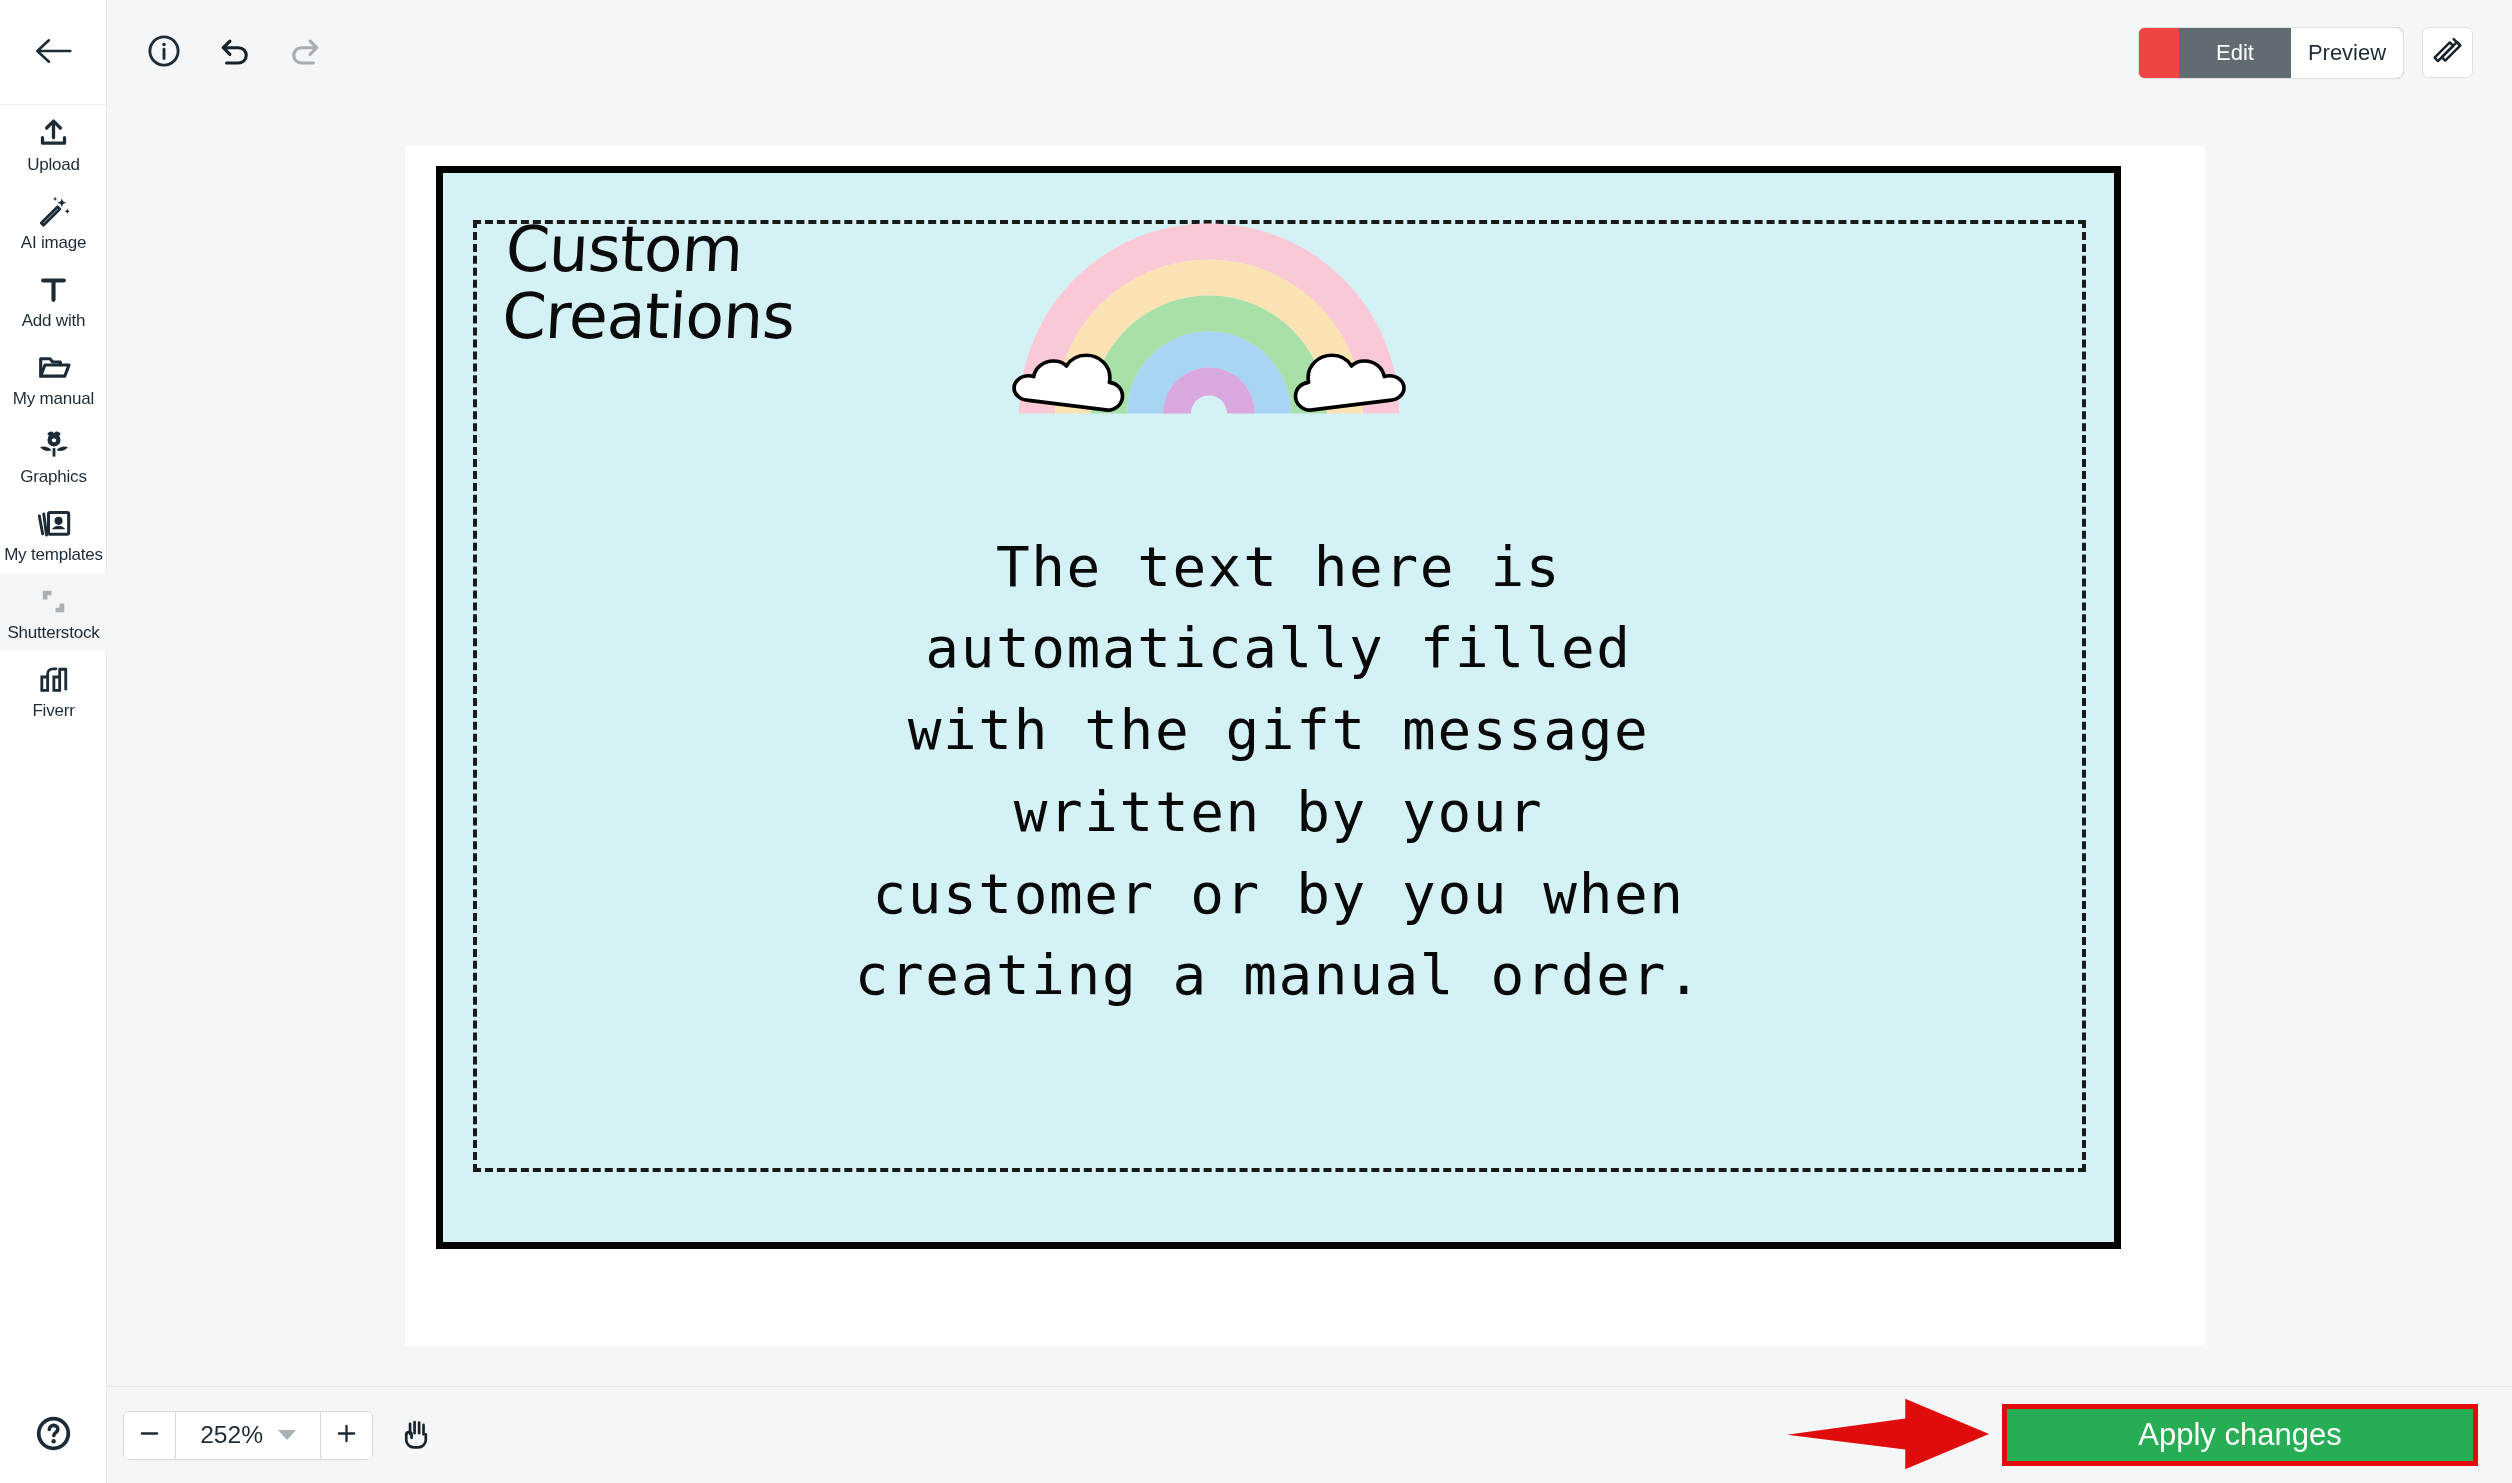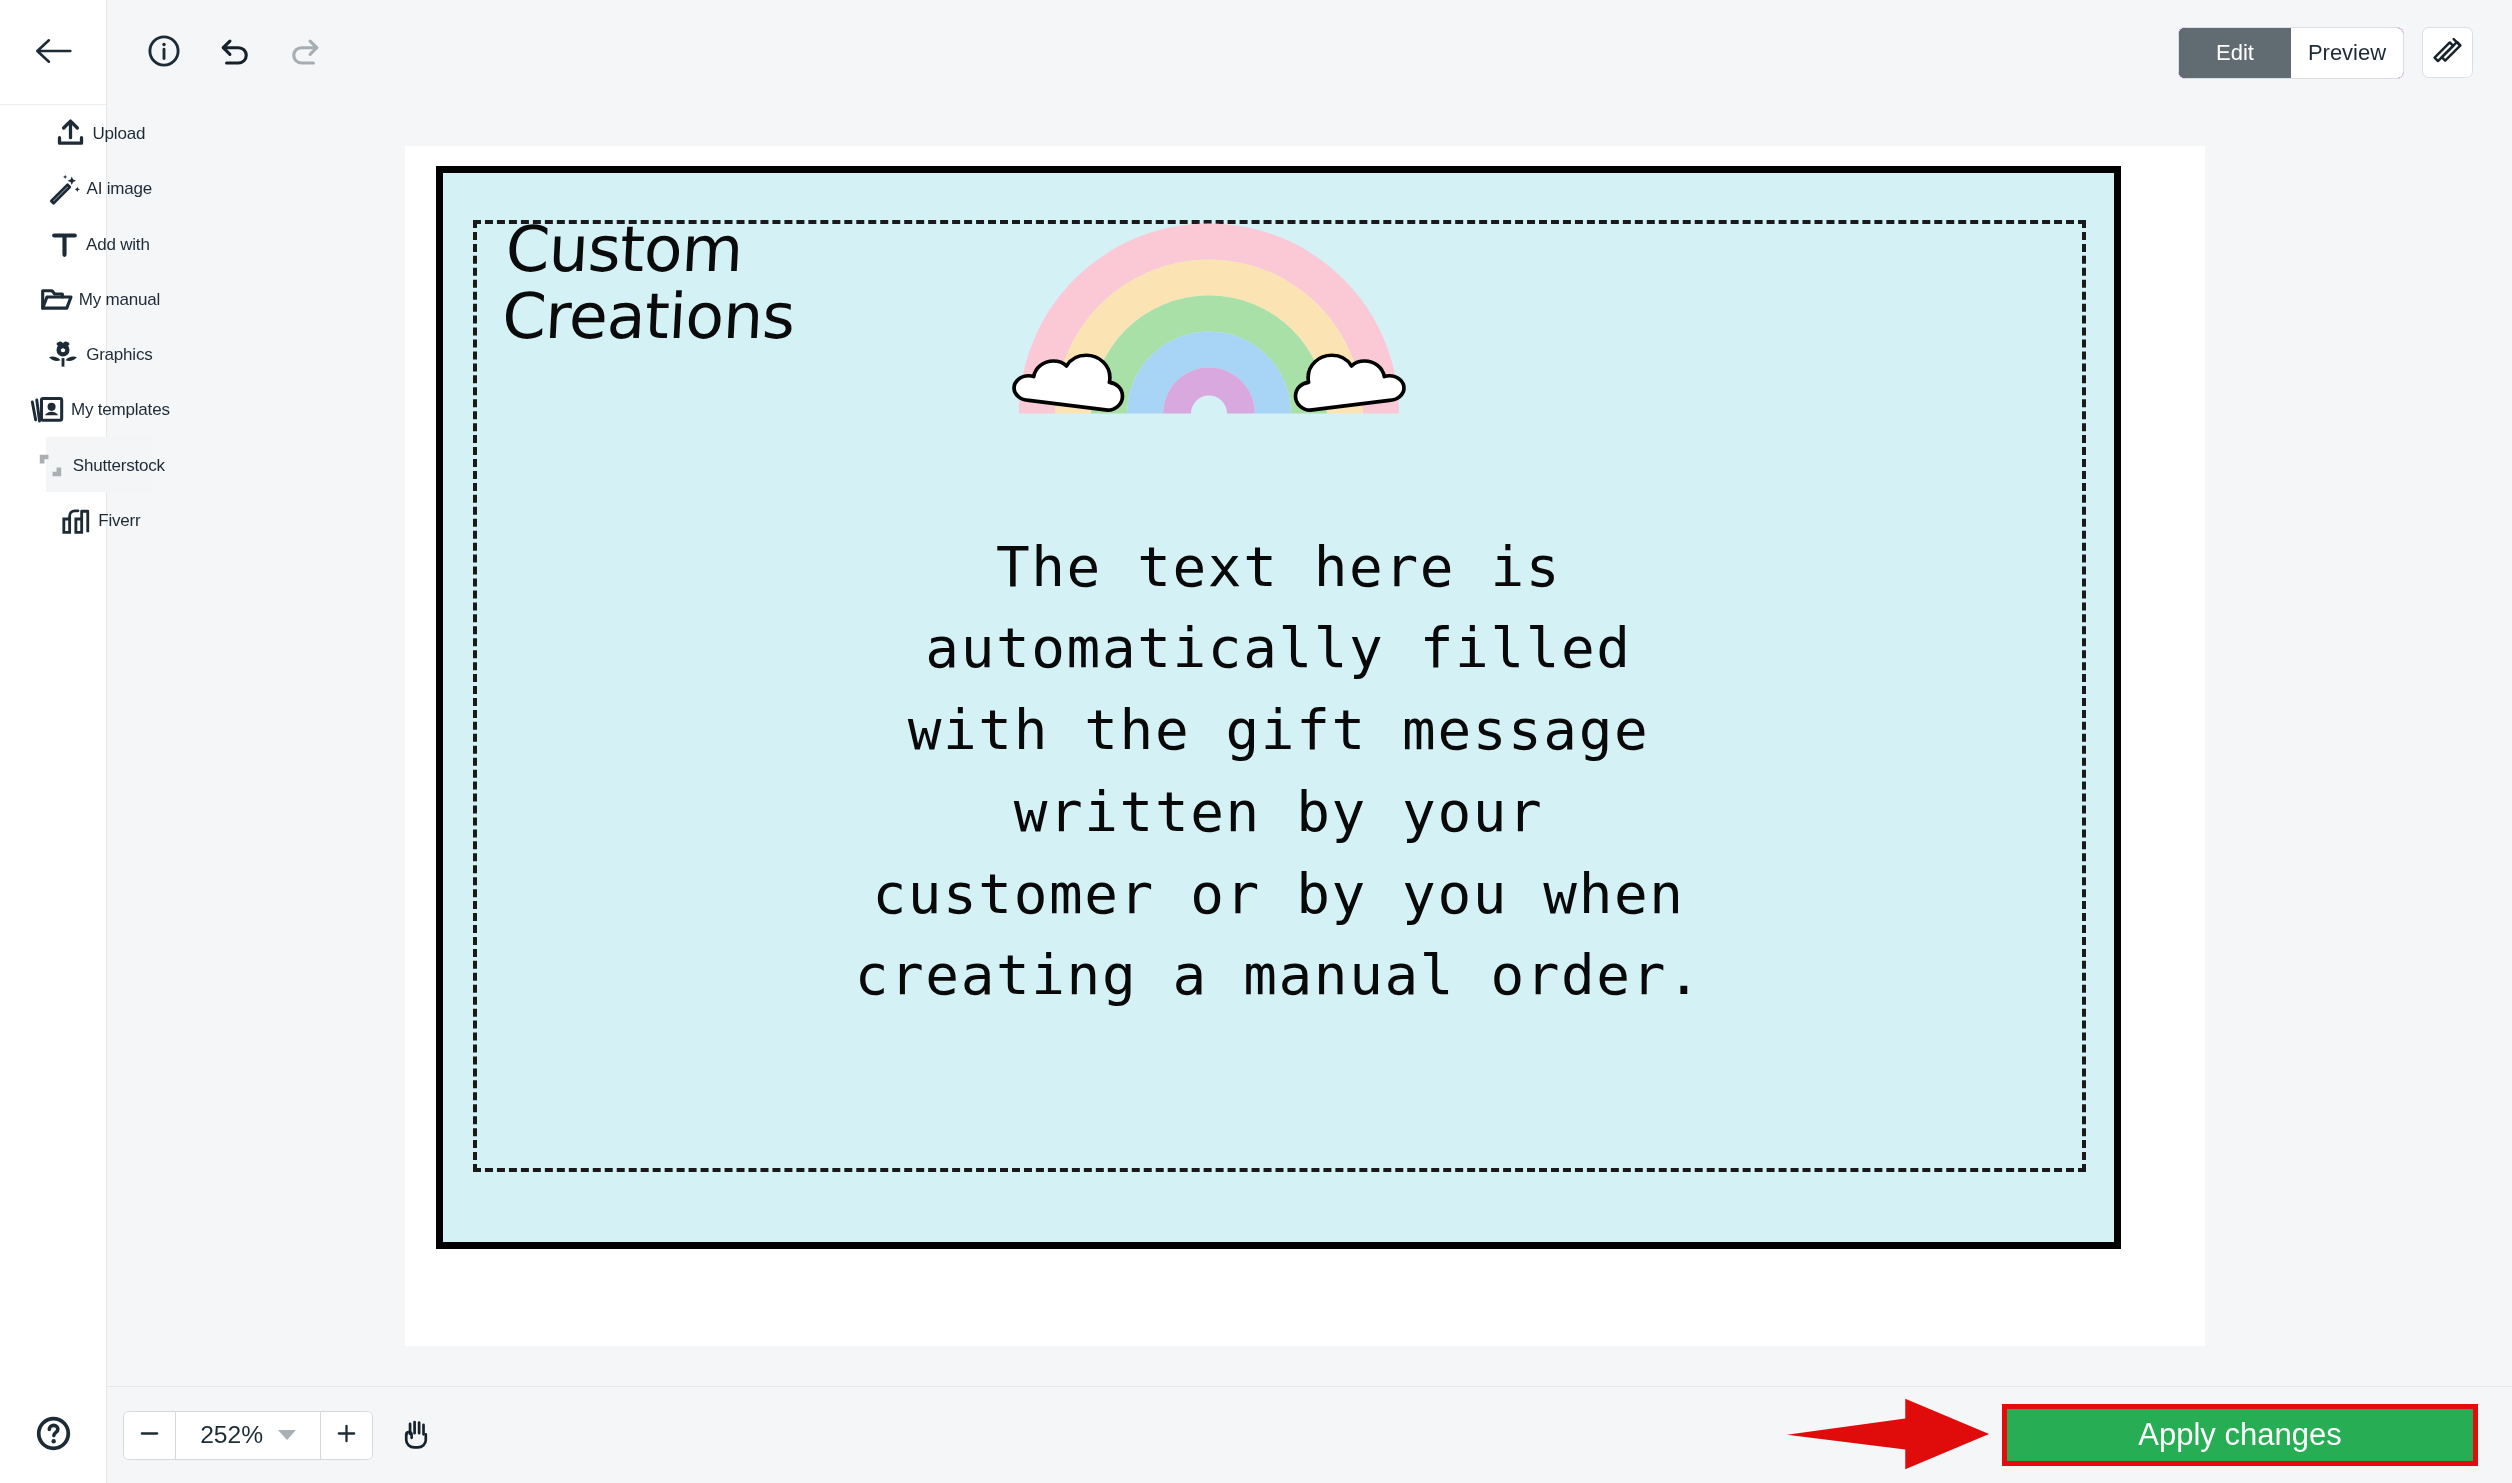--- a/index.html
+++ b/index.html
@@ -36,26 +36,25 @@
     align-items: center;
     justify-content: center;
     border-bottom: 1.6px solid #eceef0;
     cursor: pointer;
   }
 
   .side-item {
     width: 107px;
     padding: 11.5px 1.6px 9.8px;
     display: flex;
-    flex-direction: row;
+    flex-direction: column;
     align-items: center;
     justify-content: center;
     gap: 5.7px;
     cursor: pointer;
-    margin-left: 46px;
   }
   .side-item.active { background: #f4f5f6; }
   .side-icon {
     height: 34px;
     display: flex;
     align-items: center;
     justify-content: center;
     color: #1d2b36;
   }
   .side-label {
@@ -106,22 +105,23 @@
     margin-right: 39px;
     display: flex;
     align-items: center;
     gap: 18px;
   }
   .seg {
     display: flex;
     border: 1.6px solid #dcdfe2;
     border-radius: 6.6px;
     overflow: hidden;
-    background: #a21caf;
+    background: #ef4444;
     height: 52px;
+    padding-left: 40px;
   }
   .seg-btn {
     width: 112px;
     display: flex;
     align-items: center;
     justify-content: center;
     font-size: 22px;
     color: #1d2b36;
     background: #ffffff;
     cursor: pointer;

